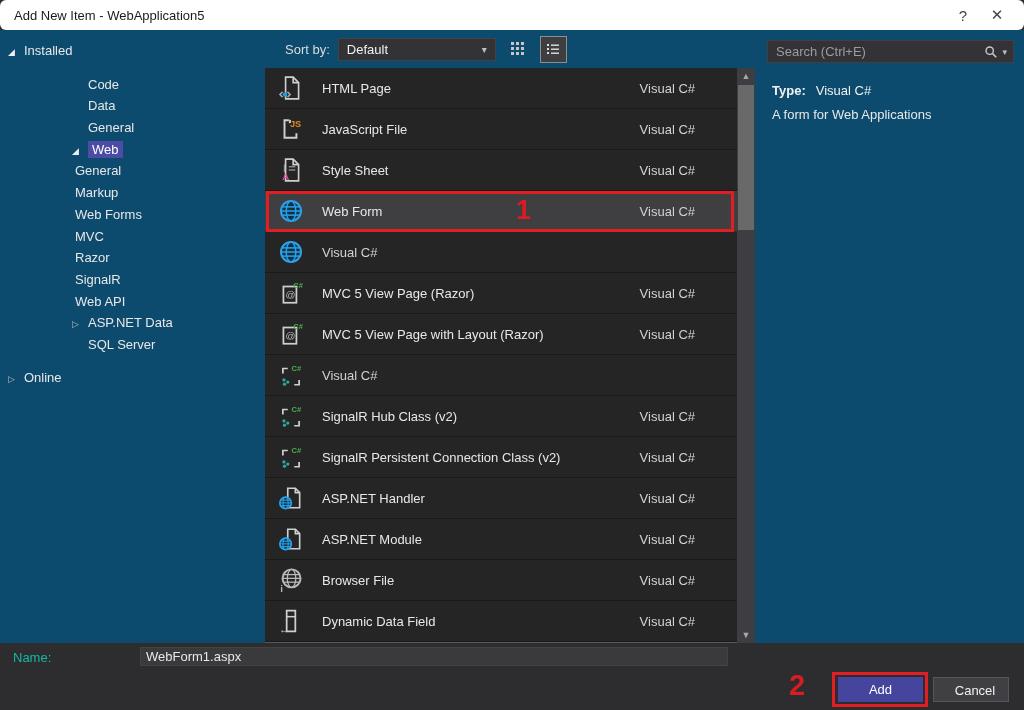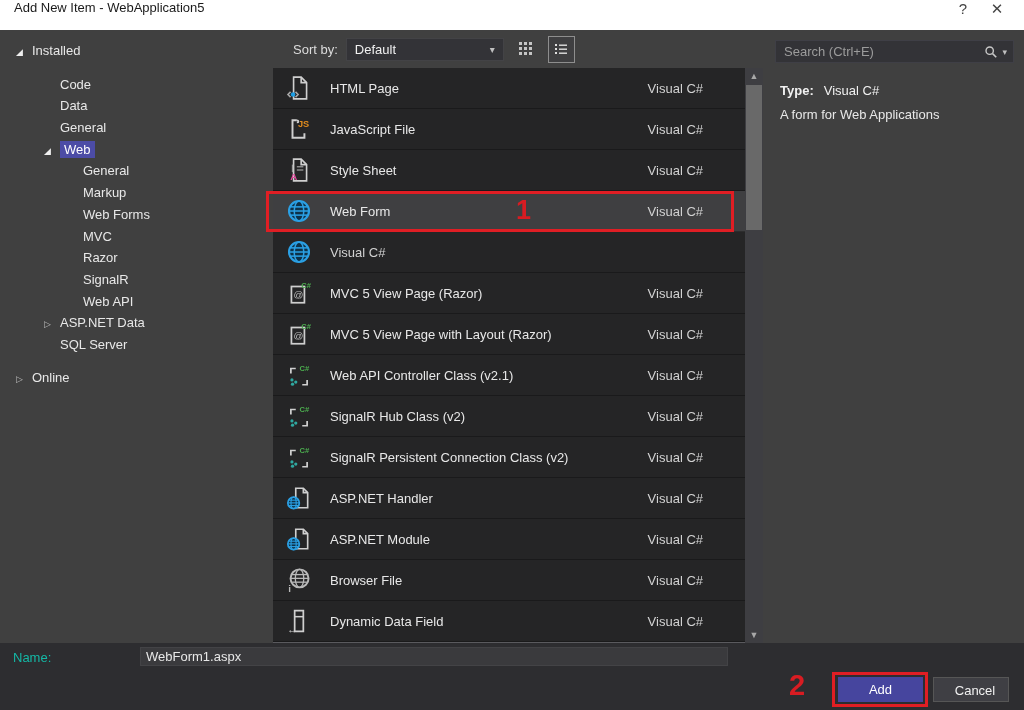--- a/index.html
+++ b/index.html
@@ -1,35 +1,35 @@
 <!DOCTYPE html>
 <html><head>
 <meta charset="utf-8">
 <style>
   * { margin:0; padding:0; box-sizing:border-box; }
   html,body { width:1024px; height:710px; }
   body { font-family:"Liberation Sans", sans-serif; background:#2d2d30; position:relative; overflow:hidden; }
 
   
-  .titlebar { height:30px; background:#ffffff; display:flex; align-items:flex-start; padding:0 10px 0 14px; }
+  .titlebar { height:30px; background:#ffffff; display:flex; align-items:center; padding:0 10px 0 14px;border-radius:6px; }
   .titlebar .title { font-size:13px; color:#1a1a1a; flex:1; }
   .titlebar .tb-btn { width:34px; text-align:center; font-size:15px; color:#444; cursor:default; }
 
   
-  .dialog { position:absolute; top:30px; left:0; right:0; bottom:67px; display:flex; background:#404040;padding-left:8px; }
+  .dialog { position:absolute; top:30px; left:0; right:0; bottom:67px; display:flex; background:#0c4a6e; }
 
   
   .left-pane { width:265px; padding-top:10px; overflow:hidden; }
   .tree { list-style:none; }
   .tree li { height:21.7px; line-height:21.7px; font-size:13px; color:#e8e8e8; white-space:nowrap; cursor:default; }
   .tree .tw { display:inline-block; width:16px; font-size:9px; color:#efefef; text-align:left; vertical-align:0; }
   .tree .tw.col { color:#bdbdbd; }
   .lvl0 { padding-left:8px; }
   .lvl1 { padding-left:22px; }
-  .lvl2 { padding-left:36px; }
+  .lvl2 { padding-left:36px;margin-left:36px; }
   .lvl2.noexp { padding-left:52px; }
   .lvl3 { padding-left:75px; }
   .tree .sel-label { background:#4c4ca6; color:#ffffff; padding:1px 4px; }
   .tree li.gap { margin-top:11px; }
   li.installed-root { margin-bottom:12px; }
 
   
   .center-pane { width:490px; display:flex; flex-direction:column; }
   .sortbar { height:38px; display:flex; align-items:center; padding-left:20px; }
   .sortbar .s-label { font-size:13px; color:#dcdcdc; margin-right:8px; }
@@ -278,21 +278,20 @@
           <svg class="ic" viewBox="0 0 24 24">
               <use href="#sym-razor"></use>
             </svg>
           <span class="nm">MVC 5 View Page with Layout (Razor)</span>
             <span class="tp">Visual C#</span>
         </div>
         <div class="row">
           <svg class="ic" viewBox="0 0 24 24">
               <use href="#sym-codeclass"></use>
             </svg>
-          <span class="nm">Web API Controller Class (v2.1)</span>
             <span class="tp">Visual C#</span>
         </div>
         <div class="row">
           <svg class="ic" viewBox="0 0 24 24">
               <use href="#sym-codeclass"></use>
             </svg>
           <span class="nm">SignalR Hub Class (v2)</span>
             <span class="tp">Visual C#</span>
         </div>
         <div class="row">

